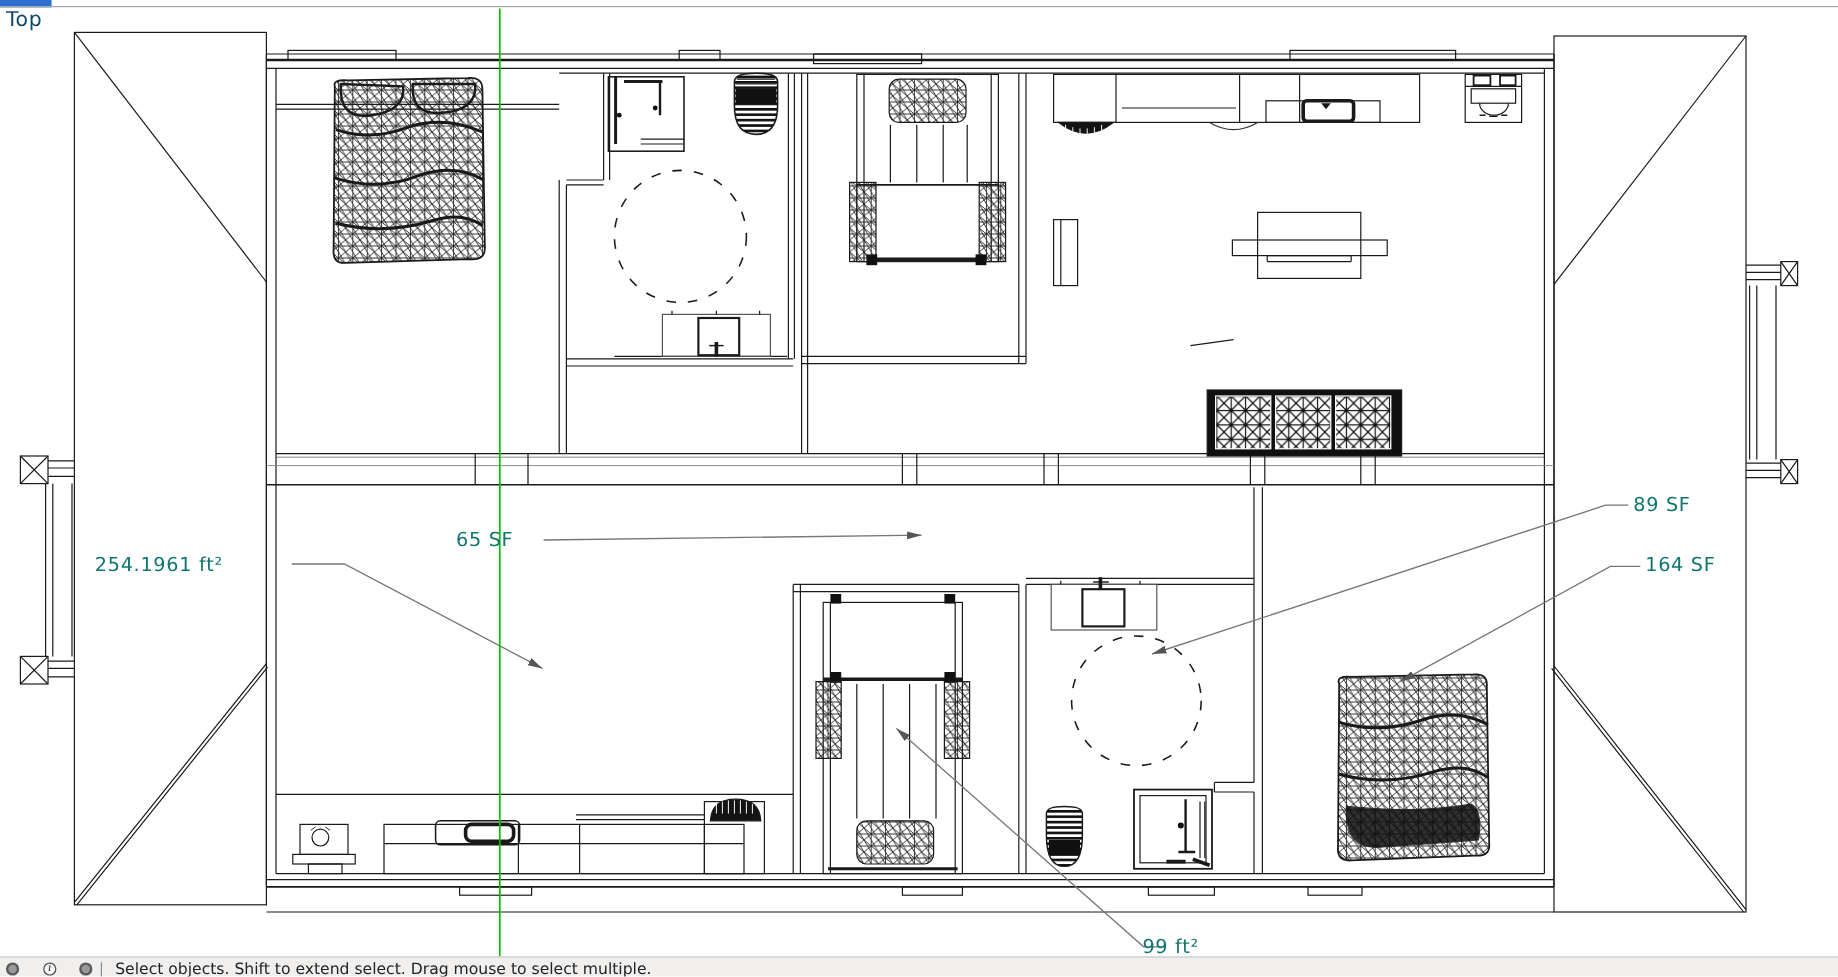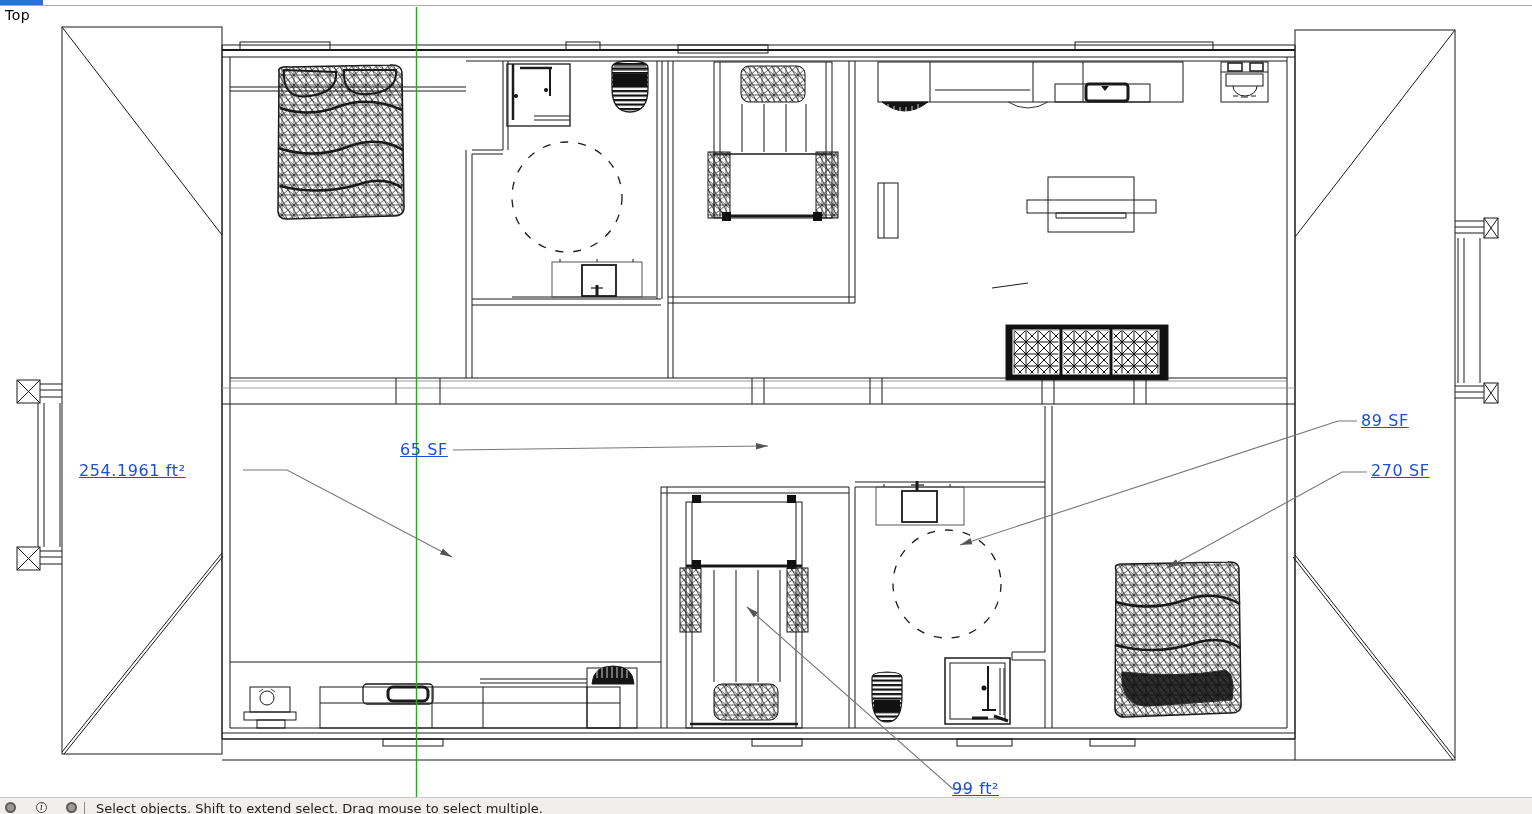--- a/index.html
+++ b/index.html
@@ -2,25 +2,25 @@
 <html><head>
 <meta charset="utf-8">
 <style>
   html,body{margin:0;padding:0;background:#fff;}
   .app{position:relative;width:1532px;height:814px;background:#ffffff;overflow:hidden;
        font-family:"DejaVu Sans",sans-serif;}
   
   .tab-strip{position:absolute;top:0;left:0;width:100%;height:6px;}
   .scene-tab{position:absolute;top:0;left:0;width:43px;height:5px;background:#2e70d0;border-bottom:1px solid #1c4e9c;}
   .tab-divider{position:absolute;top:5px;left:0;width:100%;height:1px;background:#a8a8a8;}
-  .view-label{position:absolute;left:5px;top:7px;font-size:14px;color:#000000;letter-spacing:0.5px;text-align:center;}
+  .view-label{position:absolute;left:5px;top:7px;font-size:17px;color:#0c4a6e;letter-spacing:0.5px;text-align:center;}
   
   .plan{position:absolute;top:0;left:0;}
   
-  .ann{position:absolute;font-size:16px;color:#1d4ed8;letter-spacing:0.6px;white-space:nowrap;text-decoration:underline;}
+  .ann{position:absolute;font-size:16px;color:#0f766e;letter-spacing:0.6px;white-space:nowrap;}
   
   .status-bar{position:absolute;left:0;bottom:0;width:100%;height:16px;background:#f0efee;
               border-top:1px solid #c9c9c9;overflow:hidden;}
   .sb-icon{position:absolute;top:4px;width:11px;height:11px;border-radius:50%;box-sizing:border-box;}
   .sb-icon.ring{border:2px solid #5a5a5a;background:#9a9a9a;}
   .sb-icon.info{border:1.5px solid #4a4a4a;background:#f7f7f7;color:#222;font:italic 9px "DejaVu Serif",serif;
                 text-align:center;line-height:9px;}
   .sb-sep{position:absolute;top:4px;left:84px;width:1px;height:12px;background:#8a8a8a;}
   .sb-text{position:absolute;top:3px;left:96px;font-size:13px;color:#222;white-space:nowrap;}
 </style>
@@ -287,23 +287,23 @@
       <polyline points="453,450 768,446" marker-end="url(#arrow)"></polyline>
       <polyline points="1357,421 1338,421 960,545" marker-end="url(#arrow)"></polyline>
       <polyline points="1367,472 1342,472 1167,568" marker-end="url(#arrow)"></polyline>
       <polyline points="971,789 953,789 747,607" marker-end="url(#arrow)"></polyline>
     </g>
 
     <path d="M416.5,7 V797" stroke="#00c000" stroke-width="1.4" fill="none"></path>
   </svg>
 
   <div class="ann" style="left:79px;top:461px">254.1961 ft²</div>
-  <div class="ann" style="left:400px;top:440px">65 SF</div>
+  <div class="ann" style="left:380px;top:440px">65 SF</div>
   <div class="ann" style="left:1361px;top:411px">89 SF</div>
-  <div class="ann" style="left:1371px;top:461px">270 SF</div>
+  <div class="ann" style="left:1371px;top:461px">164 SF</div>
   <div class="ann" style="left:952px;top:779px">99 ft²</div>
 
   <div class="status-bar">
     <div class="sb-icon ring" style="left:5px"></div>
     <div class="sb-icon info" style="left:36px">i</div>
     <div class="sb-icon ring" style="left:66px"></div>
     <div class="sb-sep"></div>
     <div class="sb-text">Select objects. Shift to extend select. Drag mouse to select multiple.</div>
   </div>
 

